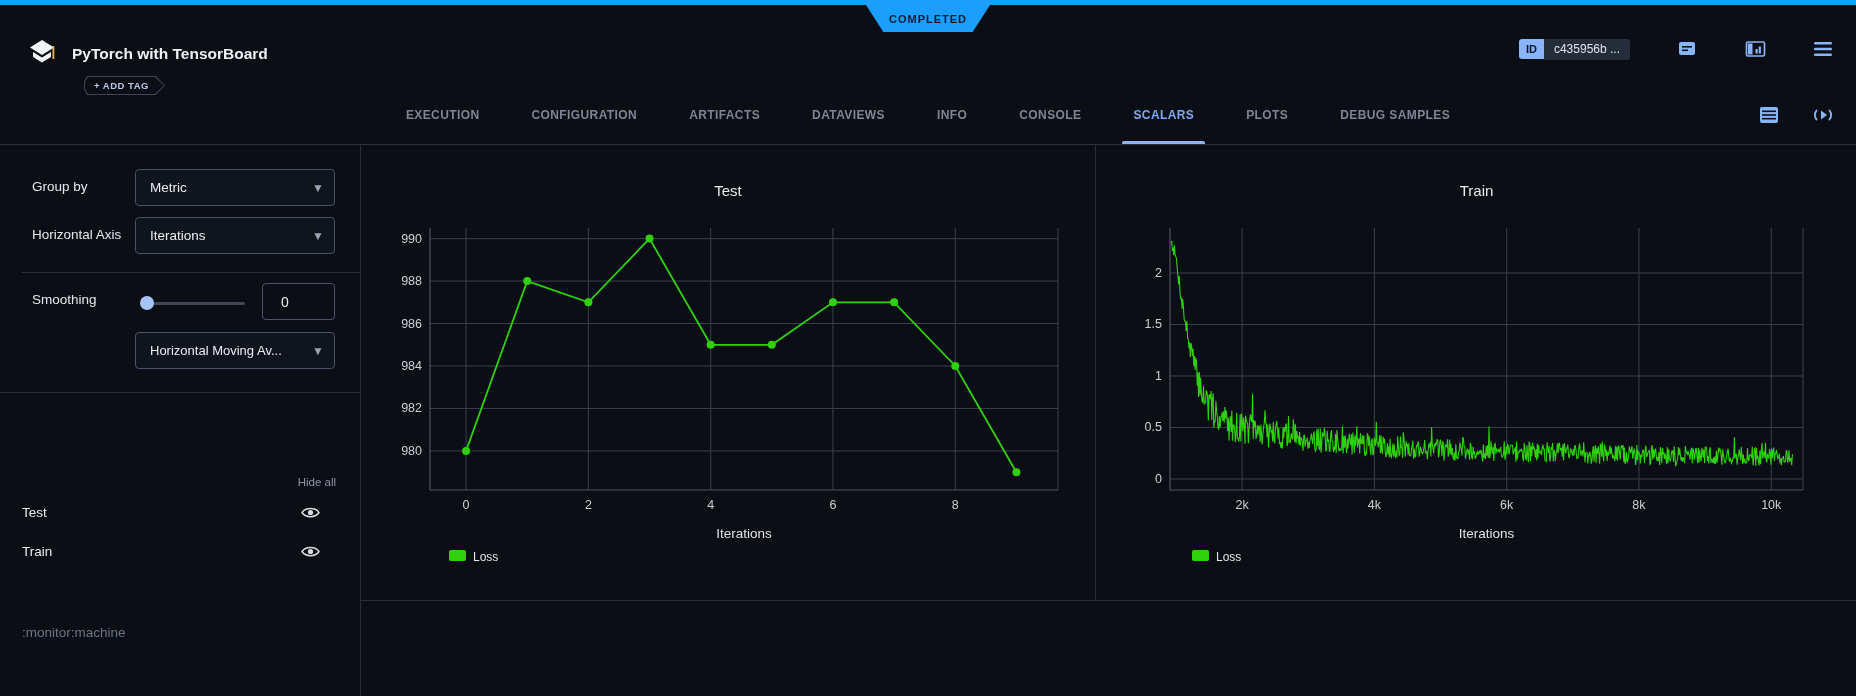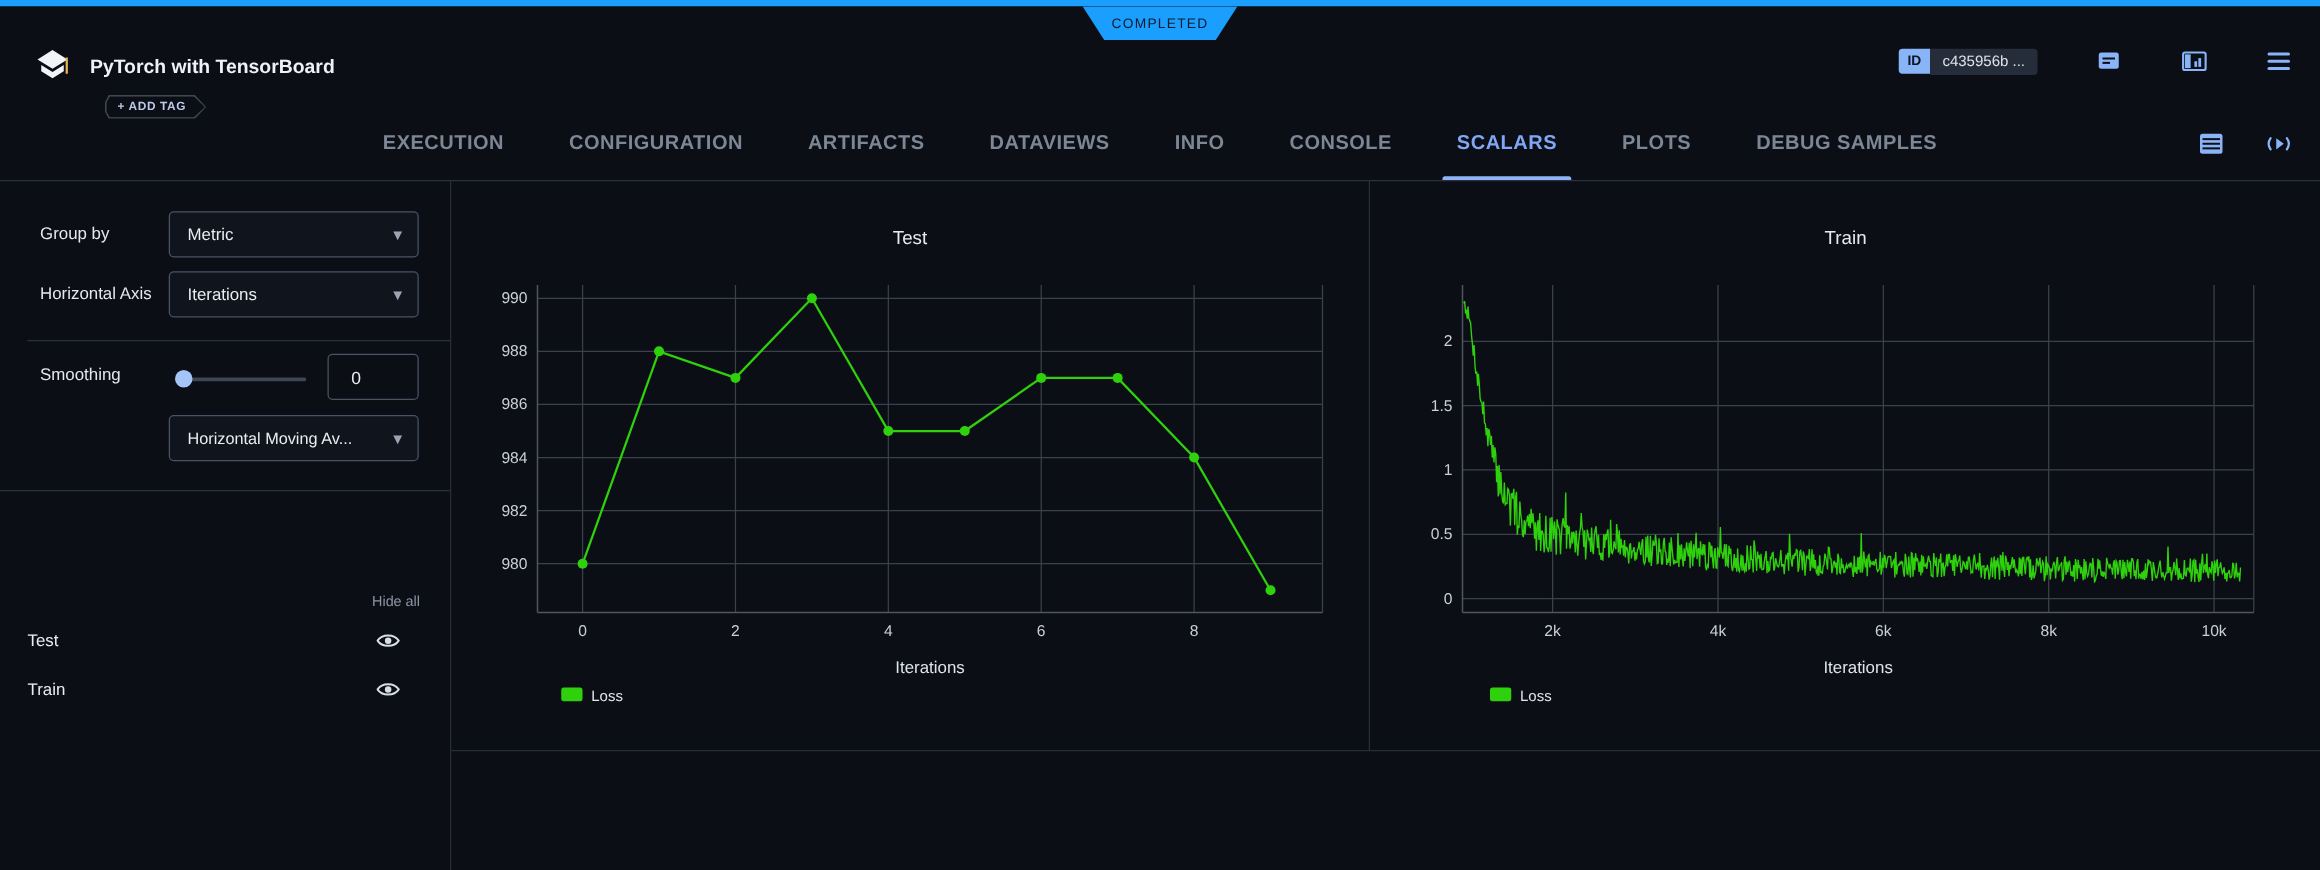--- a/index.html
+++ b/index.html
@@ -2,21 +2,21 @@
 <html><head>
 <meta charset="utf-8">
 <style>
   html,body{margin:0;padding:0;background:#0b0e15;font-family:"Liberation Sans",sans-serif;}
   #app{position:relative;width:1856px;height:696px;background:#0b0e15;overflow:hidden;color:#e9edf3;}
 
   
   .top-strip{position:absolute;left:0;top:0;width:100%;height:5px;background:#1a9fff;}
   .status-badge{position:absolute;left:866px;top:5px;width:124px;height:27px;background:#1a9fff;
     clip-path:polygon(0 0,100% 0,86% 100%,14% 100%);display:flex;align-items:center;justify-content:center;
-    font-size:11px;font-weight:normal;letter-spacing:1px;color:#0d1b2e;}
+    font-size:11px;font-weight:bold;letter-spacing:1px;color:#0d1b2e;}
 
   
   .header{position:absolute;left:0;top:5px;width:100%;height:80px;}
   .logo{position:absolute;left:27px;top:33px;}
   .exp-title{position:absolute;left:72px;top:40px;font-size:15.5px;font-weight:bold;color:#eef1f6;}
   .add-tag{position:absolute;left:84px;top:71px;height:29px;}
   .add-tag .shape{position:relative;height:19px;padding:0 16px 0 10px;background:#3e4656;
     clip-path:polygon(3px 0,calc(100% - 9px) 0,100% 50%,calc(100% - 9px) 100%,3px 100%,0 70%,0 30%);
     display:flex;align-items:center;}
   .add-tag .inner{position:absolute;inset:1px;background:#0b0e15;
@@ -24,21 +24,21 @@
   .add-tag span{position:relative;z-index:2;font-size:9.5px;font-weight:bold;letter-spacing:.5px;color:#bcc9e8;}
   .header-right{position:absolute;right:22px;top:33px;display:flex;align-items:center;gap:46px;padding-left:48px;}
   .id-chip{display:flex;align-items:center;}
   .id-chip .id-key{background:#8ab4f8;color:#0c1322;font-size:11px;font-weight:bold;padding:4px 7px;border-radius:3px 0 0 3px;}
   .id-chip .id-val{background:#262d3a;color:#dfe3ea;font-size:12px;padding:3px 10px 4px;border-radius:0 3px 3px 0;}
   .hicon{width:22px;height:22px;display:flex;align-items:center;justify-content:center;cursor:pointer;}
 
   
   .tabbar{position:absolute;left:0;top:85px;width:100%;height:59px;border-bottom:1px solid #2b313d;}
   .tabs-center{position:absolute;left:0;right:0;top:0;height:100%;display:flex;justify-content:center;align-items:center;gap:52px;}
-  .tab{position:relative;height:59px;display:flex;align-items:center;font-size:16px;font-weight:bold;
+  .tab{position:relative;height:59px;display:flex;align-items:center;font-size:12px;font-weight:bold;
     letter-spacing:.4px;color:#7c8694;cursor:pointer;}
   .tab.active{color:#7fa7f5;}
   .tab.active::after{content:"";position:absolute;left:-11px;right:-11px;bottom:0;height:3px;background:#8fb3f7;border-radius:2px 2px 0 0;}
   .tabbar-icons{position:absolute;right:22px;top:0;height:59px;display:flex;align-items:center;gap:32px;}
 
   
   .sidebar{position:absolute;left:0;top:144px;width:360px;bottom:0;border-right:1px solid #262c38;}
   .ctl-label{position:absolute;left:22px;font-size:13.5px;color:#e4e8ee;margin-left:10px;}
   .select{position:absolute;left:135px;width:200px;height:37px;background:#10141c;border:1px solid #4a5366;border-radius:4px;
     display:flex;align-items:center;padding:0 28px 0 14px;box-sizing:border-box;font-size:13.5px;color:#e9edf3;cursor:pointer;white-space:nowrap;overflow:hidden;}
@@ -200,20 +200,23 @@
       </span>
     </div>
     <div class="metric-row" style="top:388px;">
       <span class="mlabel">Train</span>
       <span class="eye">
         <svg width="19" height="13" viewBox="0 0 19 13">
           <path d="M1 6.5 C4.5 1 14.5 1 18 6.5 C14.5 12 4.5 12 1 6.5 Z" fill="none" stroke="#d9dee5" stroke-width="1.5"></path>
           <circle cx="9.5" cy="6.5" r="2.6" fill="#d9dee5"></circle>
         </svg>
       </span>
+    </div>
+    <div class="metric-row dim" style="top:469px;">
+      <span class="mlabel">:monitor:machine</span>
     </div>
   </aside>
 
   <main class="charts">
     <section class="chart-card" id="chart0">
         <svg width="734" height="456">
           <line x1="105.07789678675755" x2="105.07789678675755" y1="84" y2="346" stroke="#3b414c" stroke-width="1"></line>
           <line x1="227.37585199610515" x2="227.37585199610515" y1="84" y2="346" stroke="#3b414c" stroke-width="1"></line>
           <line x1="349.67380720545276" x2="349.67380720545276" y1="84" y2="346" stroke="#3b414c" stroke-width="1"></line>
           <line x1="471.9717624148004" x2="471.9717624148004" y1="84" y2="346" stroke="#3b414c" stroke-width="1"></line>

